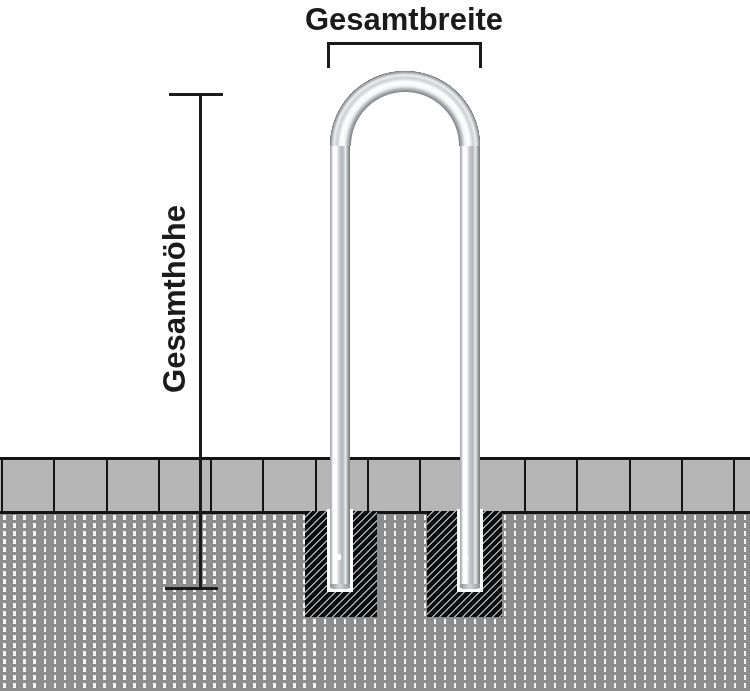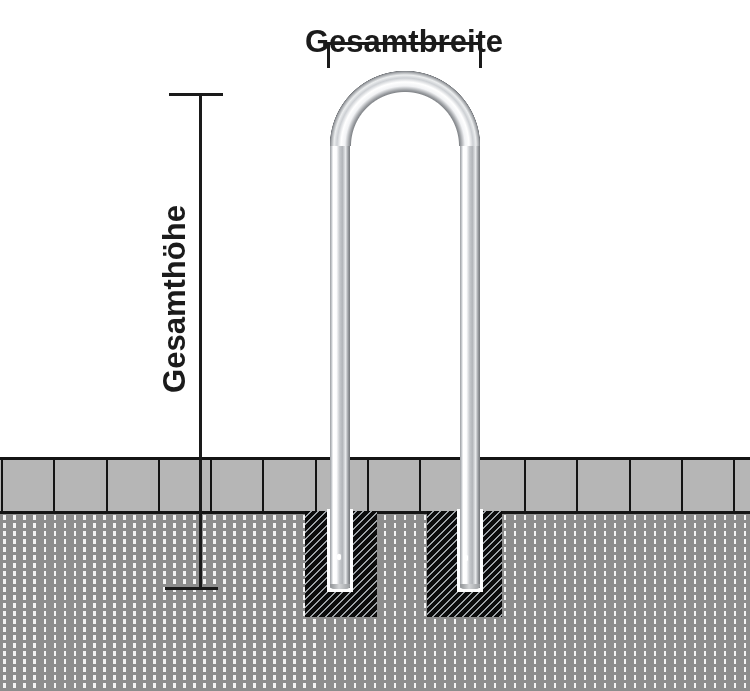--- a/index.html
+++ b/index.html
@@ -39,21 +39,21 @@
   .dim.h-ticktop{left:169px;top:93px;width:54px;height:3px;}
   .dim.h-tickbot{left:165px;top:587px;width:53px;height:3px;}
   .dim.w-line{left:327px;top:42px;width:155px;height:3px;}
   .dim.w-tickl{left:327px;top:42px;width:3px;height:26px;}
   .dim.w-tickr{left:479px;top:42px;width:3px;height:26px;}
   
   .lbl{
     position:absolute;color:#1b1b1b;font-size:31px;font-weight:600;
     white-space:nowrap;z-index:5;letter-spacing:0;
   }
-  .lbl.width{left:404px;top:2px;transform:translateX(-50%);margin-top:22px;}
+  .lbl.width{left:404px;top:2px;transform:translateX(-50%);}
   .lbl.height{left:175px;top:299px;transform:translate(-50%,-50%) rotate(-90deg);}
   
   .leg-halo{
     position:absolute;top:509px;width:26px;height:83px;background:#ffffff;z-index:3;
   }
   .leg-halo.left{left:327px;}
   .leg-halo.right{left:457px;}
   .leg{
     position:absolute;top:144px;width:20px;height:444px;z-index:4;
     background:linear-gradient(90deg,#9a9da1 0,#c6c9cd 8%,#ffffff 16%,#fdfdfe 32%,#c6c9cd 48%,#b3b6ba 62%,#e8eaec 78%,#9da0a4 90%,#74777b 100%);

